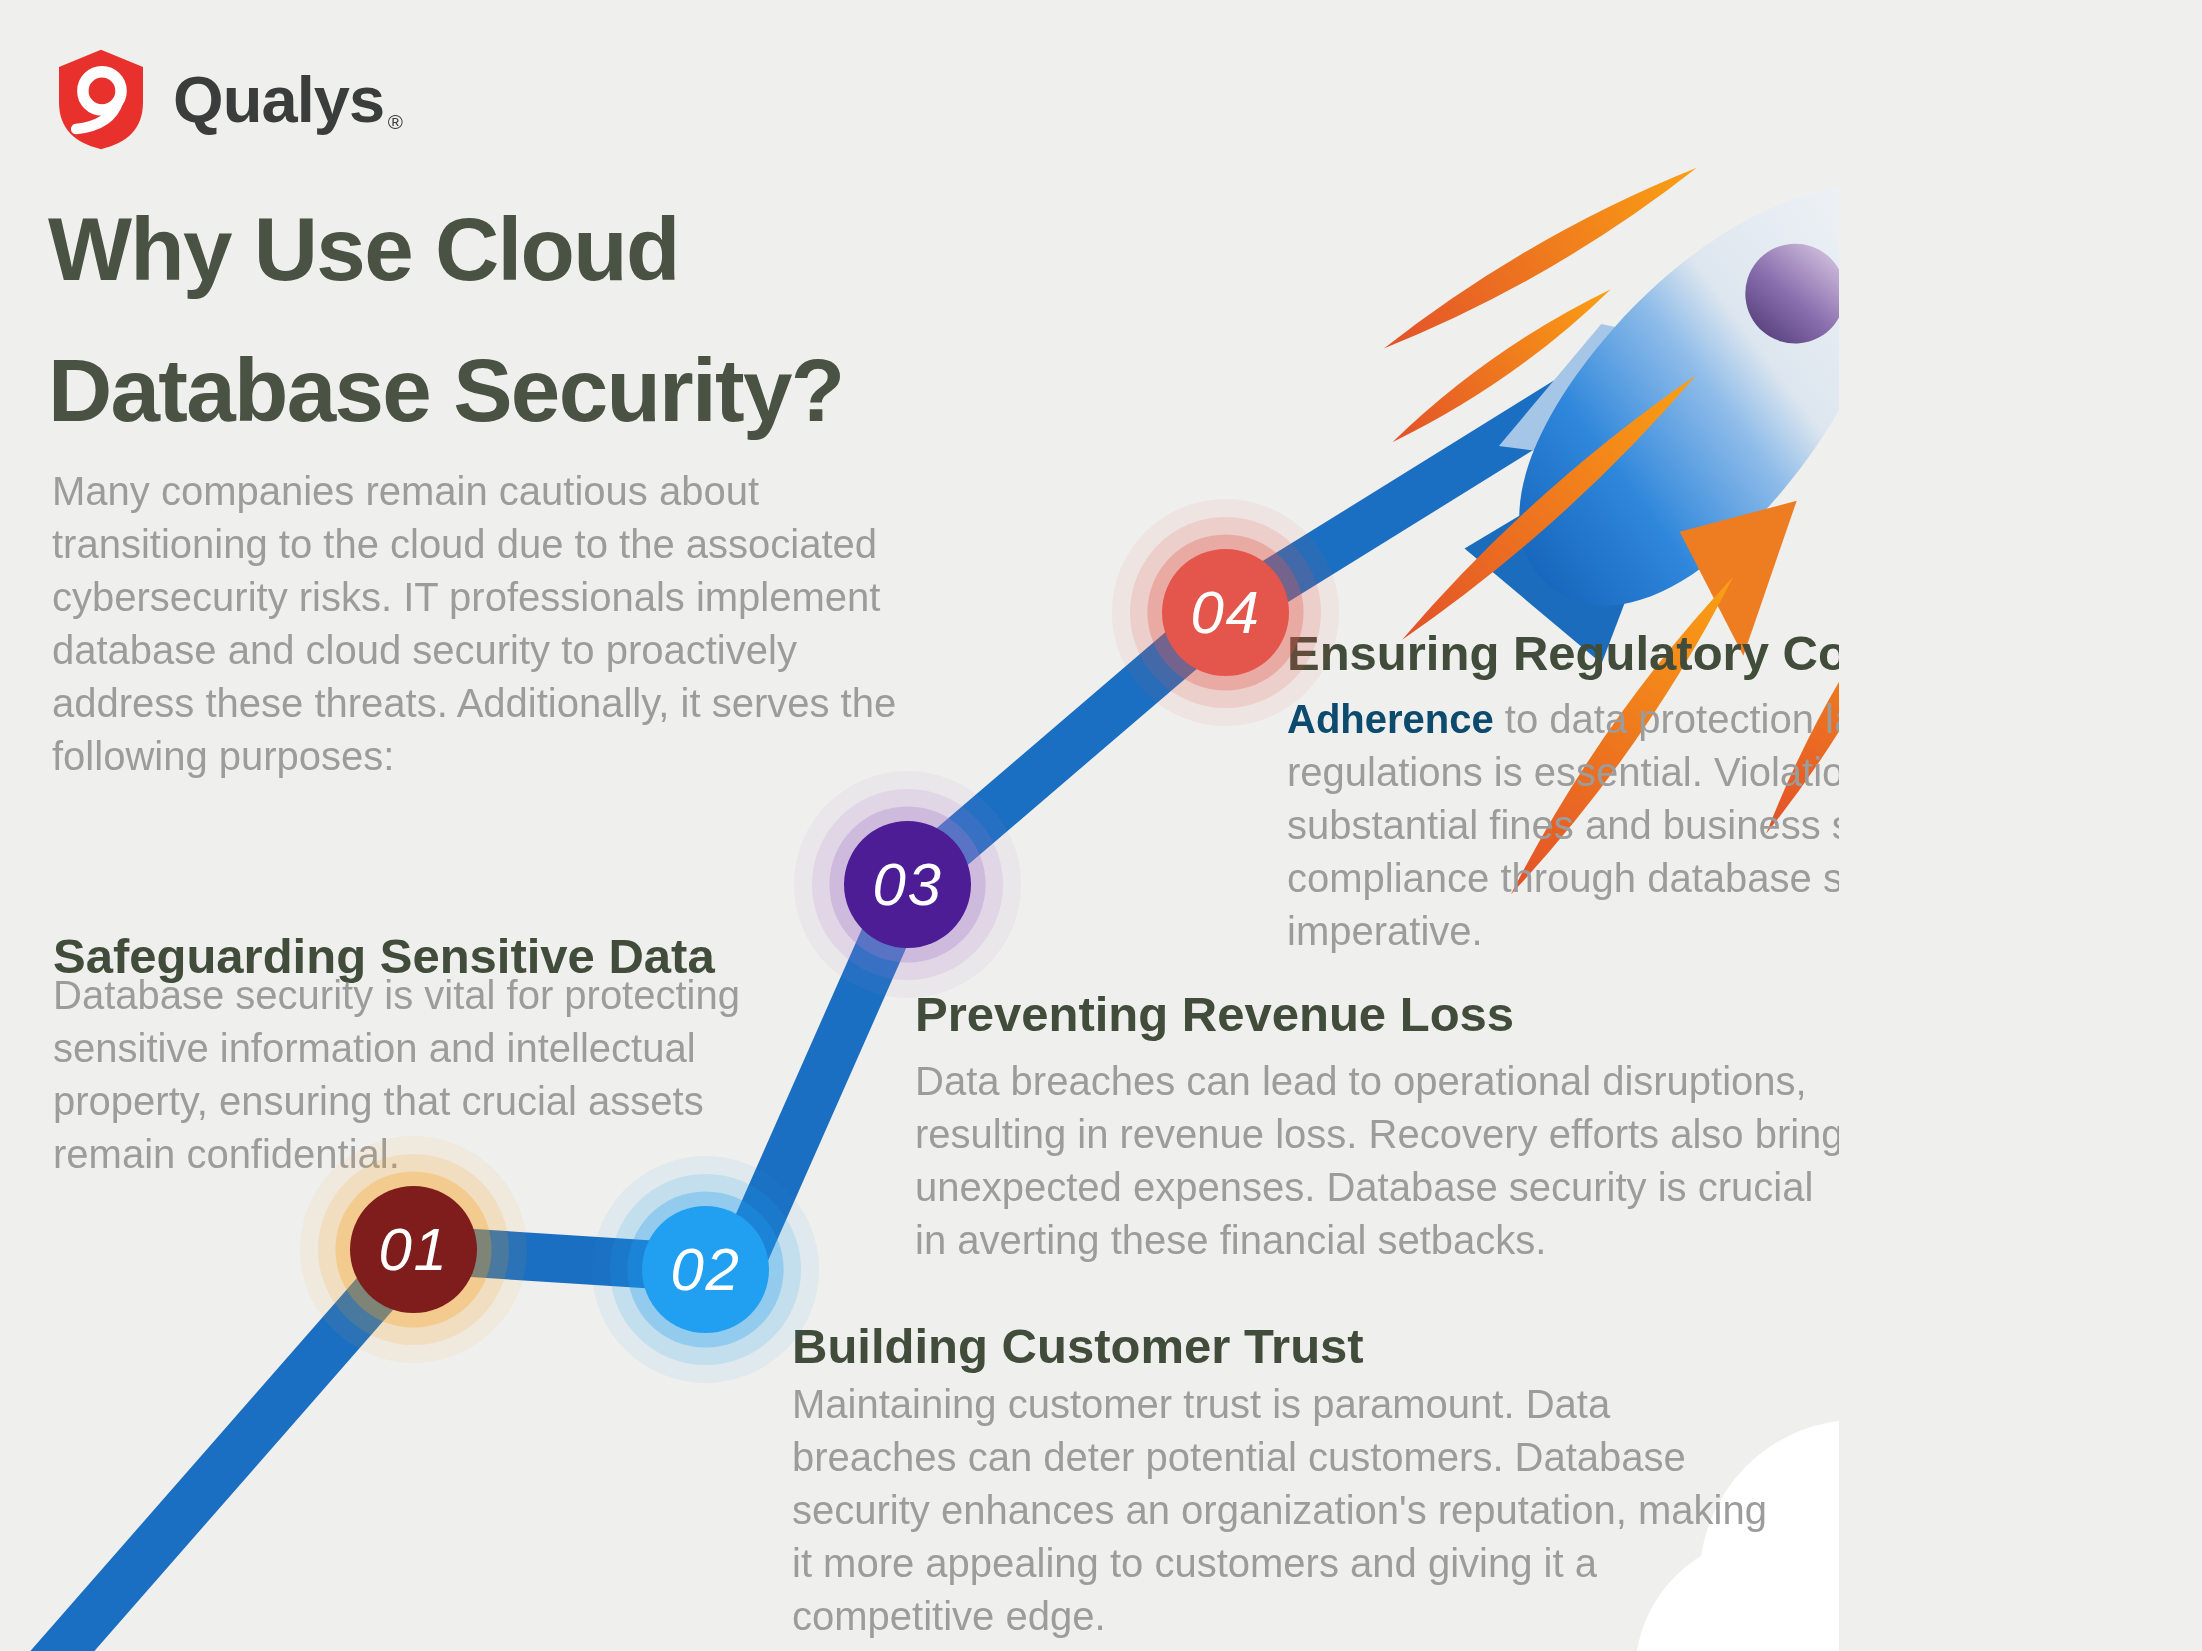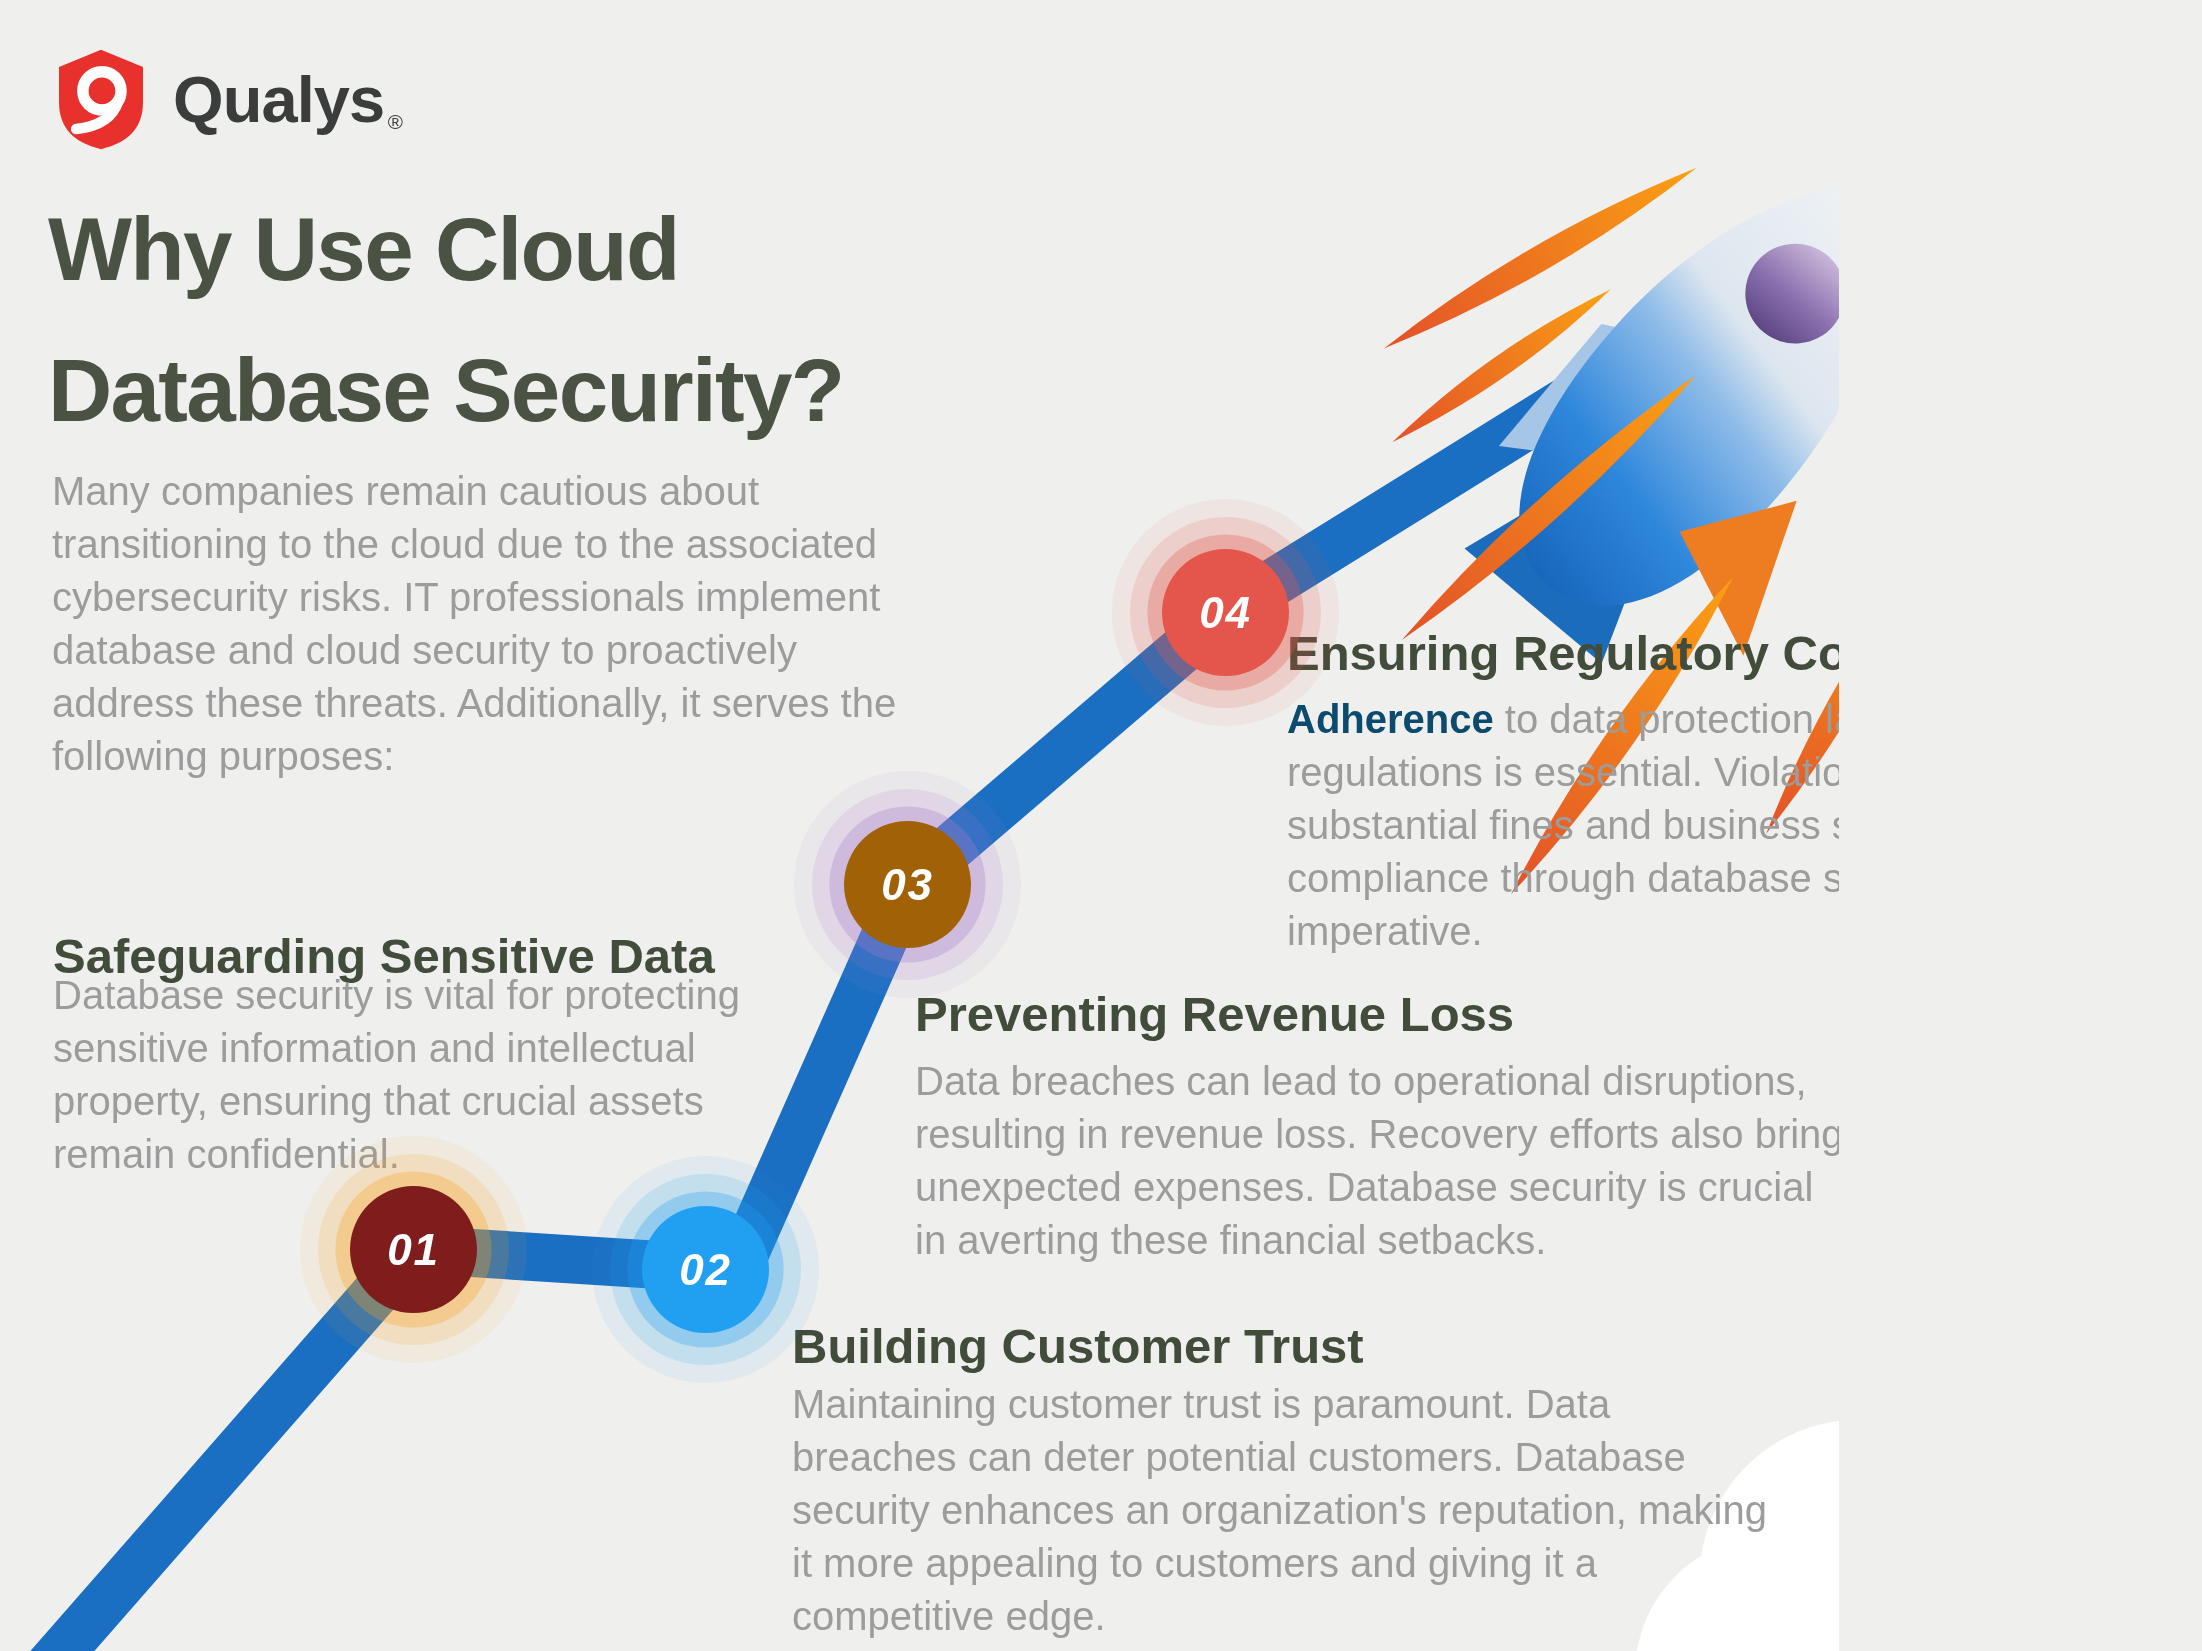--- a/index.html
+++ b/index.html
@@ -35,21 +35,21 @@
   .s2-title{left:792px;top:1318px;}  .s2-body{left:792px;top:1378px;width:1084px;}
   .s3-title{left:915px;top:986px;} .s3-body{left:915px;top:1055px;width:1101px;}
   .s4-title{left:1287px;top:625px;}  .s4-body{left:1287px;top:693px;width:1050px;}
 
   
   .step-circle{
     position:absolute;z-index:3;width:127px;height:127px;border-radius:50%;
     display:flex;align-items:center;justify-content:center;
   }
   .step-circle span{
-    font-size:44px;font-weight:700;font-style:italic;color:#FFFFFF;letter-spacing:1.7px;
+    font-size:60px;font-weight:400;font-style:italic;color:#FFFFFF;letter-spacing:1.7px;
   }
   .m1{left:350px;top:1186px;}
   .m2{left:642px;top:1206px;}
   .m3{left:844px;top:821px;}
   .m4{left:1162px;top:549px;}
 </style>
 </head>
 <body>
 
 <div class="canvas">
@@ -161,21 +161,21 @@
 compliance through database security measures
 imperative.</span></p>
   </section>
 
   <div class="step-circle m1" style="background: #7f1d1d; box-shadow: rgba(249, 160, 27, 0.3) 0px 0px 0px 14.6px, rgba(249, 160, 27, 0.15) 0px 0px 0px 32px, rgba(249, 160, 27, 0.07) 0px 0px 0px 50px;">
       <span>01</span>
     </div>
   <div class="step-circle m2" style="background: rgb(33, 160, 242); box-shadow: rgba(33, 160, 242, 0.3) 0px 0px 0px 14.6px, rgba(33, 160, 242, 0.15) 0px 0px 0px 32px, rgba(33, 160, 242, 0.07) 0px 0px 0px 50px;">
       <span>02</span>
     </div>
-  <div class="step-circle m3" style="background: #a16207; box-shadow: rgba(167, 124, 201, 0.3) 0px 0px 0px 14.6px, rgba(167, 124, 201, 0.15) 0px 0px 0px 32px, rgba(167, 124, 201, 0.07) 0px 0px 0px 50px;">
+  <div class="step-circle m3" style="background: #4c1d95; box-shadow: rgba(167, 124, 201, 0.3) 0px 0px 0px 14.6px, rgba(167, 124, 201, 0.15) 0px 0px 0px 32px, rgba(167, 124, 201, 0.07) 0px 0px 0px 50px;">
       <span>03</span>
     </div>
   <div class="step-circle m4" style="background: rgb(228, 86, 75); box-shadow: rgba(228, 86, 75, 0.3) 0px 0px 0px 14.6px, rgba(228, 86, 75, 0.15) 0px 0px 0px 32px, rgba(228, 86, 75, 0.07) 0px 0px 0px 50px;">
       <span>04</span>
     </div>
 
 </div>
 
 
 </body></html>

